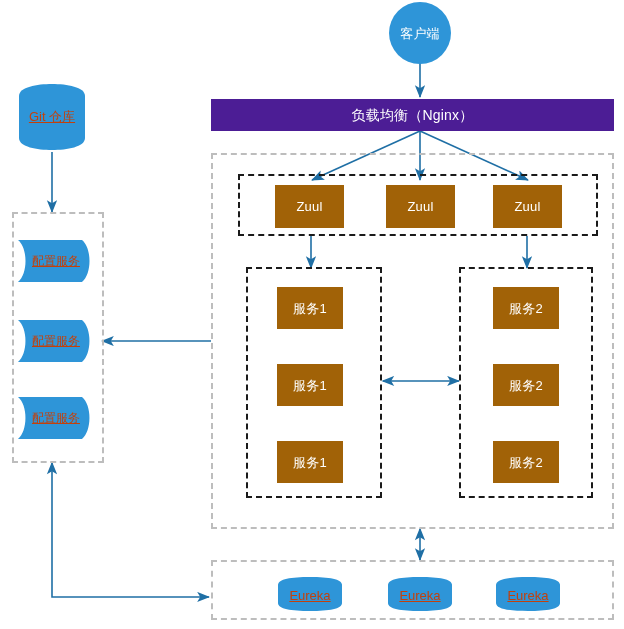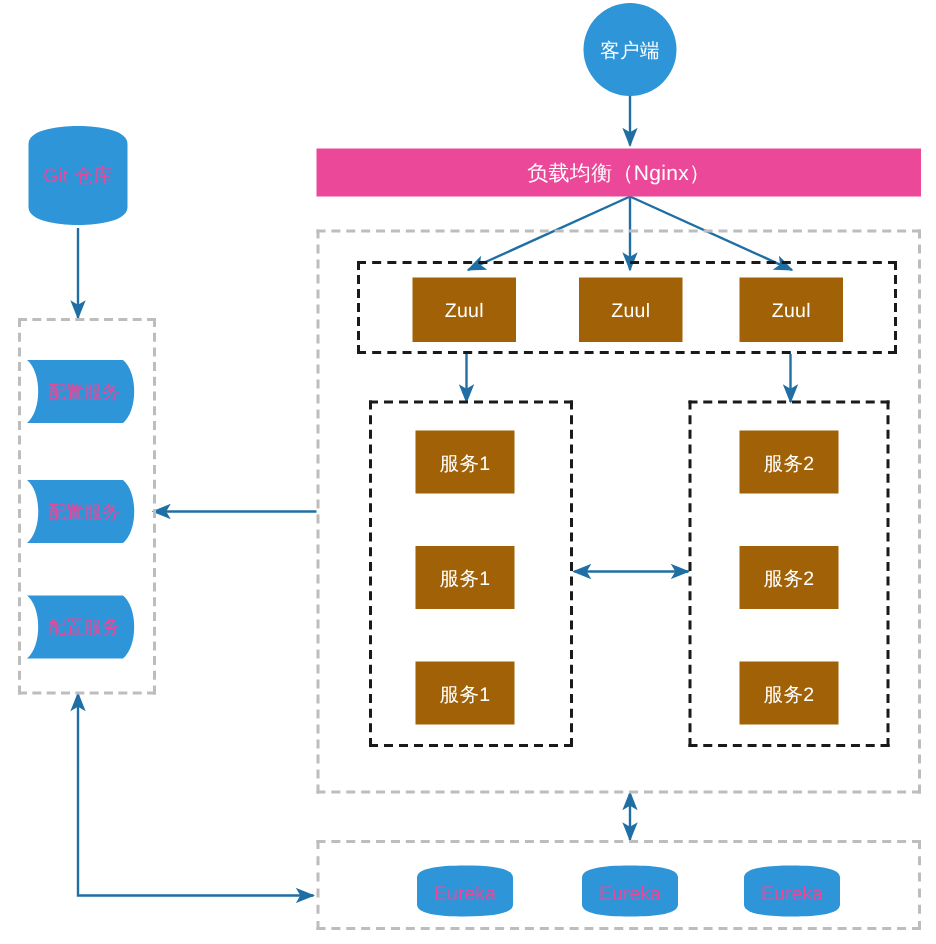--- a/index.html
+++ b/index.html
@@ -13,33 +13,33 @@
   .node{position:absolute;box-sizing:border-box;display:flex;align-items:center;justify-content:center;
         color:#ffffff;font-size:13px;line-height:1;text-align:center;letter-spacing:.2px;}
 
   
   .rect{background:#a16207;}
 
   
   .circle{border-radius:50%;background:#2E95D8;}
 
   
-  .bar{background:#ec4899;font-size:14px;}
+  .bar{background:#4c1d95;font-size:14px;}
 
   
   .box{position:absolute;box-sizing:border-box;background:transparent;}
   .box-gray{border:2px dashed #bdbdbd;}
   .box-black{border:2px dashed #1a1a1a;}
 
   
   .shape{position:absolute;}
   .shape svg{display:block;}
   .shape .lbl{position:absolute;left:0;top:0;width:100%;height:100%;
               display:flex;align-items:center;justify-content:center;
-              color:#ec4899;font-size:13px;pointer-events:none;}
+              color:#c2410c;font-size:13px;pointer-events:none;text-decoration:underline;}
   .cyl-lbl{transform:translateY(1px);}
 
   
   #wires{position:absolute;left:0;top:0;width:624px;height:629px;pointer-events:none;}
 </style>
 </head>
 <body>
 
 <div id="canvas">
 

